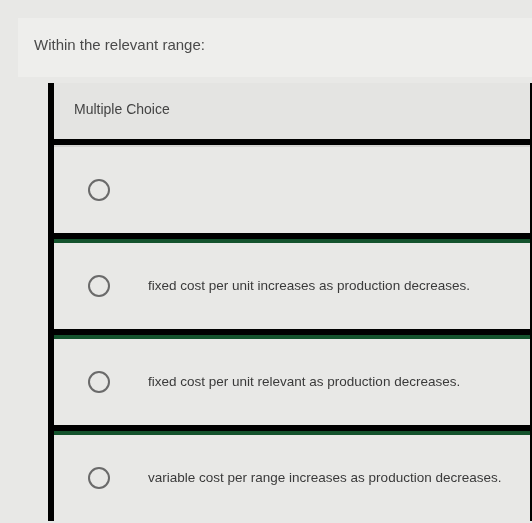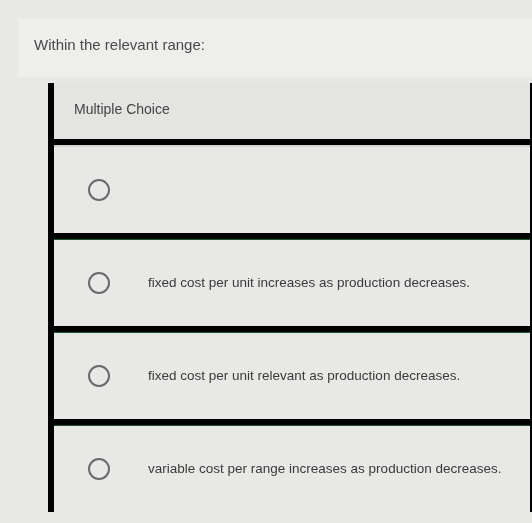--- a/index.html
+++ b/index.html
@@ -29,21 +29,21 @@
       padding: 18px 20px 22px 20px;
       font-size: 14px;
       color: #444;
       background: #e4e4e2;
     }
     .option-row {
       display: flex;
       align-items: center;
       padding: 26px 20px 26px 28px;
       background: #e8e8e6;
-      border-top: 1px solid #14532d;
+      border-top: 4px solid #14532d;
       gap: 26px;
     }
     .option-row:nth-of-type(2) {
       border-top: 2px solid #d4d4d2;
     }
     .radio-circle {
       flex-shrink: 0;
       width: 22px;
       height: 22px;
       border: 2px solid #6a6a6a;

